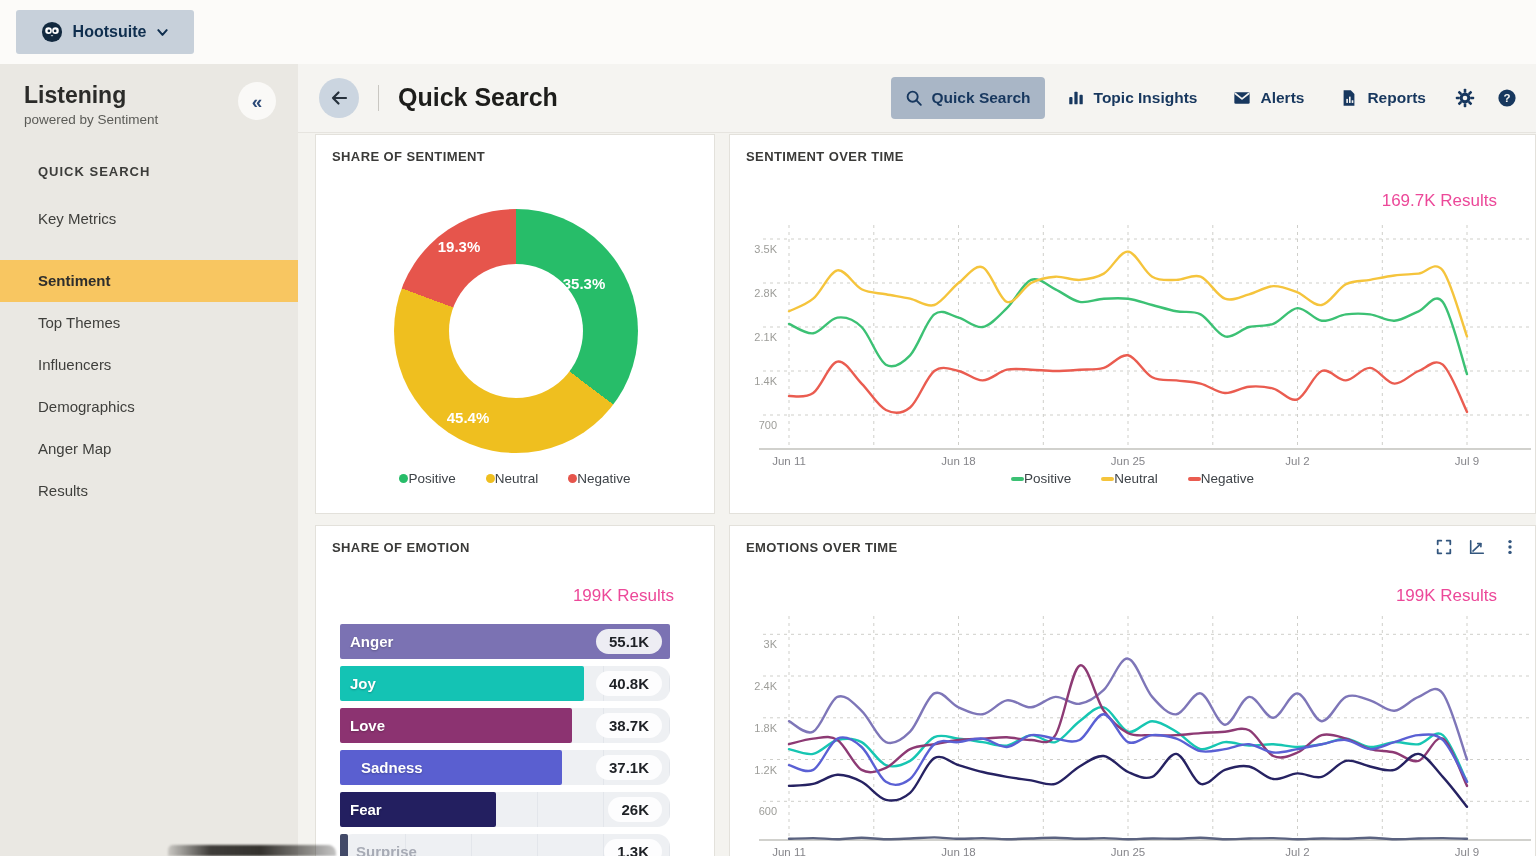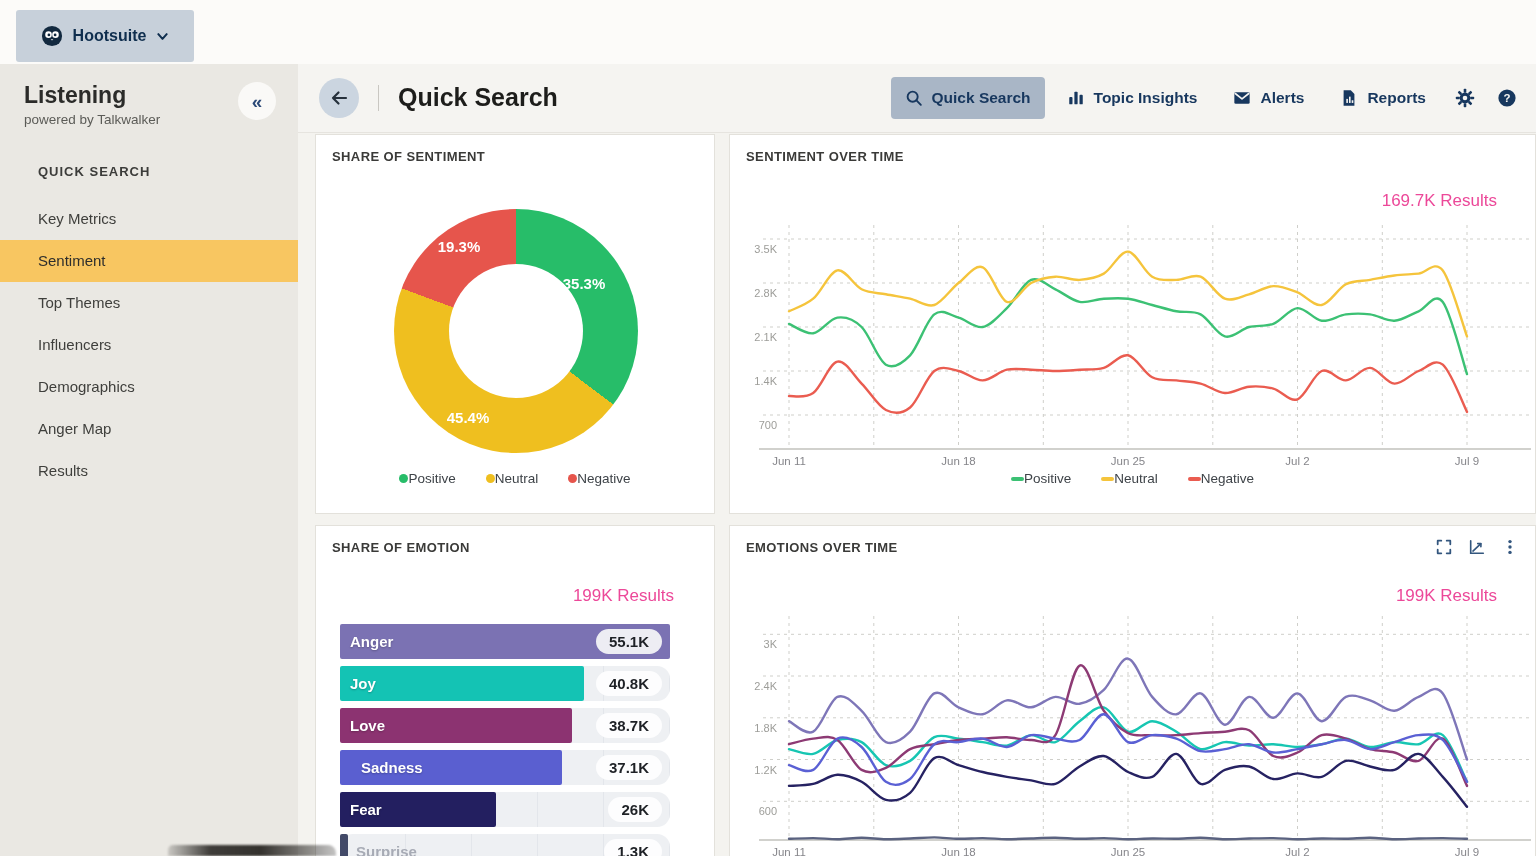--- a/index.html
+++ b/index.html
@@ -5,41 +5,41 @@
   html,body{margin:0;padding:0;}
   body{
     width:1536px;height:856px;overflow:hidden;position:relative;
     background:#f4f3ef;font-family:"Liberation Sans",sans-serif;
     -webkit-font-smoothing:antialiased;
   }
   .abs{position:absolute;}
   
   .topbar{left:0;top:0;width:1536px;height:64px;background:#fcfbf9;}
   .brand-btn{
-    left:16px;top:10px;width:178px;height:52px;background:#c7d0da;border-radius:3px;
+    left:16px;top:10px;width:178px;height:44px;background:#c7d0da;border-radius:3px;
     display:flex;align-items:center;justify-content:center;gap:10px;cursor:pointer;border:none;
   }
   .brand-btn .lbl{font-size:16px;font-weight:bold;color:#0f2e4e;}
   .icn{display:inline-flex;align-items:center;justify-content:center;}
   .icn svg{width:100%;height:100%;display:block;}
   
   .sidebar{left:0;top:64px;width:298px;height:792px;background:#eae8e3;}
   .side-title{left:24px;top:18px;font-size:23px;font-weight:bold;color:#2b2b29;}
   .side-sub{left:24px;top:48px;font-size:13.5px;color:#5b5b57;}
   .collapse-btn{
     left:238px;top:18px;width:38px;height:38px;border-radius:50%;background:#faf9f7;border:none;
     display:flex;align-items:center;justify-content:center;cursor:pointer;
     color:#2c4a78;font-size:19px;font-weight:bold;line-height:1;
   }
   .side-section{left:38px;top:100px;font-size:13px;font-weight:bold;letter-spacing:1px;color:#3c3c3a;}
   .side-menu{left:0;top:134px;width:298px;}
   .side-item{
     height:42px;line-height:42px;padding-left:38px;font-size:15px;color:#3f3f3c;cursor:pointer;
   }
-  .side-item.active{background:#f8c661;font-weight:normal;color:#2e2e2c;}
+  .side-item.active{background:#f8c661;font-weight:bold;color:#2e2e2c;margin-top:20px;}
   
   .main-header{left:298px;top:64px;width:1238px;height:68px;background:#f5f4f1;border-bottom:1px solid #e6e4df;}
   .back-btn{
     left:21px;top:14px;width:40px;height:40px;border-radius:50%;background:#cbd5e0;border:none;
     display:flex;align-items:center;justify-content:center;cursor:pointer;color:#26313c;
   }
   .hdr-divider{left:80px;top:21px;width:1px;height:26px;background:#c9c7c2;}
   .page-title{left:100px;top:11px;font-size:25px;font-weight:bold;color:#1d1d1b;line-height:44px;}
   .hdr-nav{right:12px;top:13px;height:42px;display:flex;align-items:center;gap:8px;}
   .nav-btn{
@@ -116,21 +116,21 @@
     <span class="icn" style="width:13px;height:13px;color:#0f2e4e;">
         <svg viewBox="0 0 14 14">
           <path d="M2.5 4.5 L7 9.5 L11.5 4.5" fill="none" stroke="currentColor" stroke-width="2.2" stroke-linecap="round" stroke-linejoin="round"></path>
         </svg>
       </span>
   </button>
 </div>
 
 <div class="abs sidebar">
   <div class="abs side-title">Listening</div>
-  <div class="abs side-sub">powered by Talkwalker</div>
+  <div class="abs side-sub">powered by Sentiment</div>
   <button class="abs collapse-btn">
     <span>«</span>
   </button>
   <div class="abs side-section">QUICK SEARCH</div>
   <div class="abs side-menu">
       <div class="side-item">Key Metrics</div>
       <div class="side-item active">Sentiment</div>
       <div class="side-item">Top Themes</div>
       <div class="side-item">Influencers</div>
       <div class="side-item">Demographics</div>

